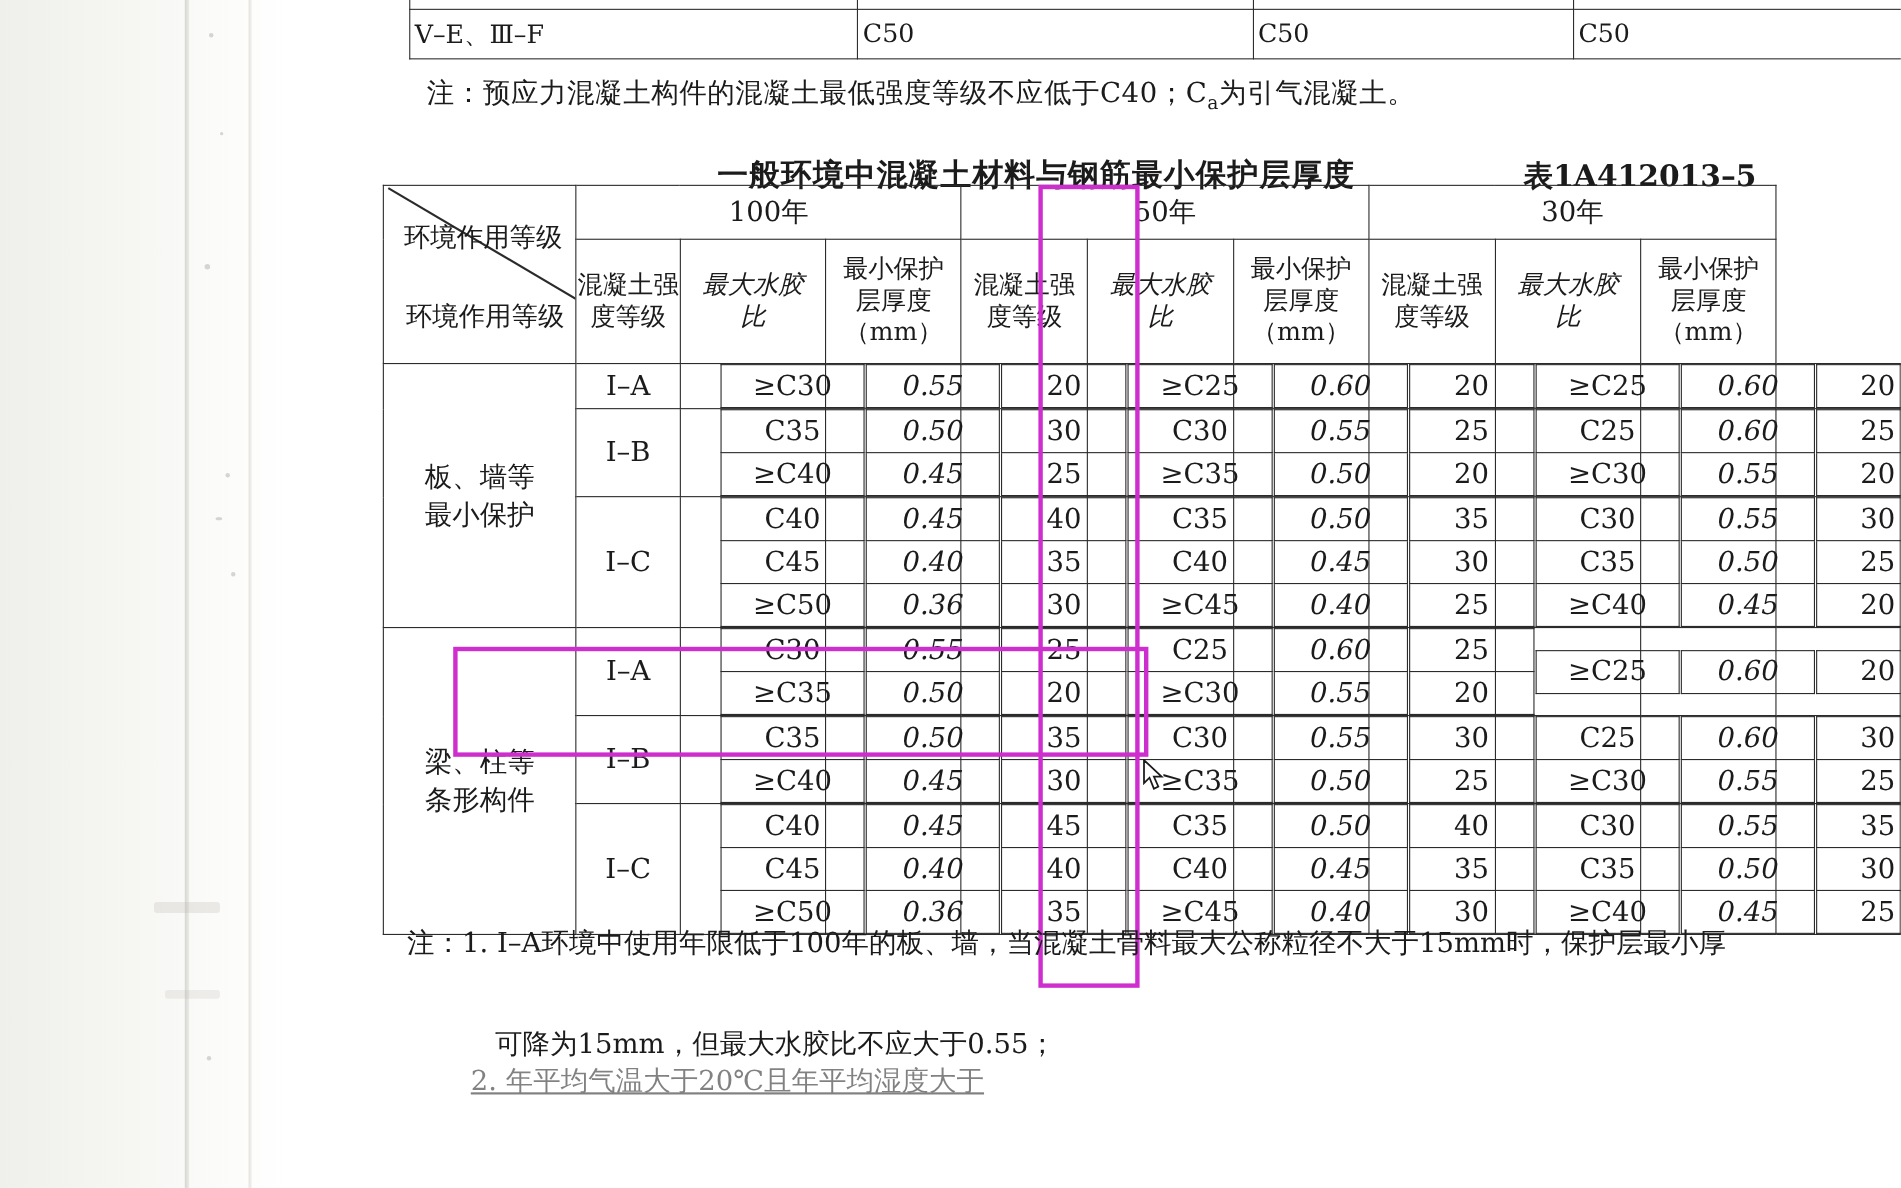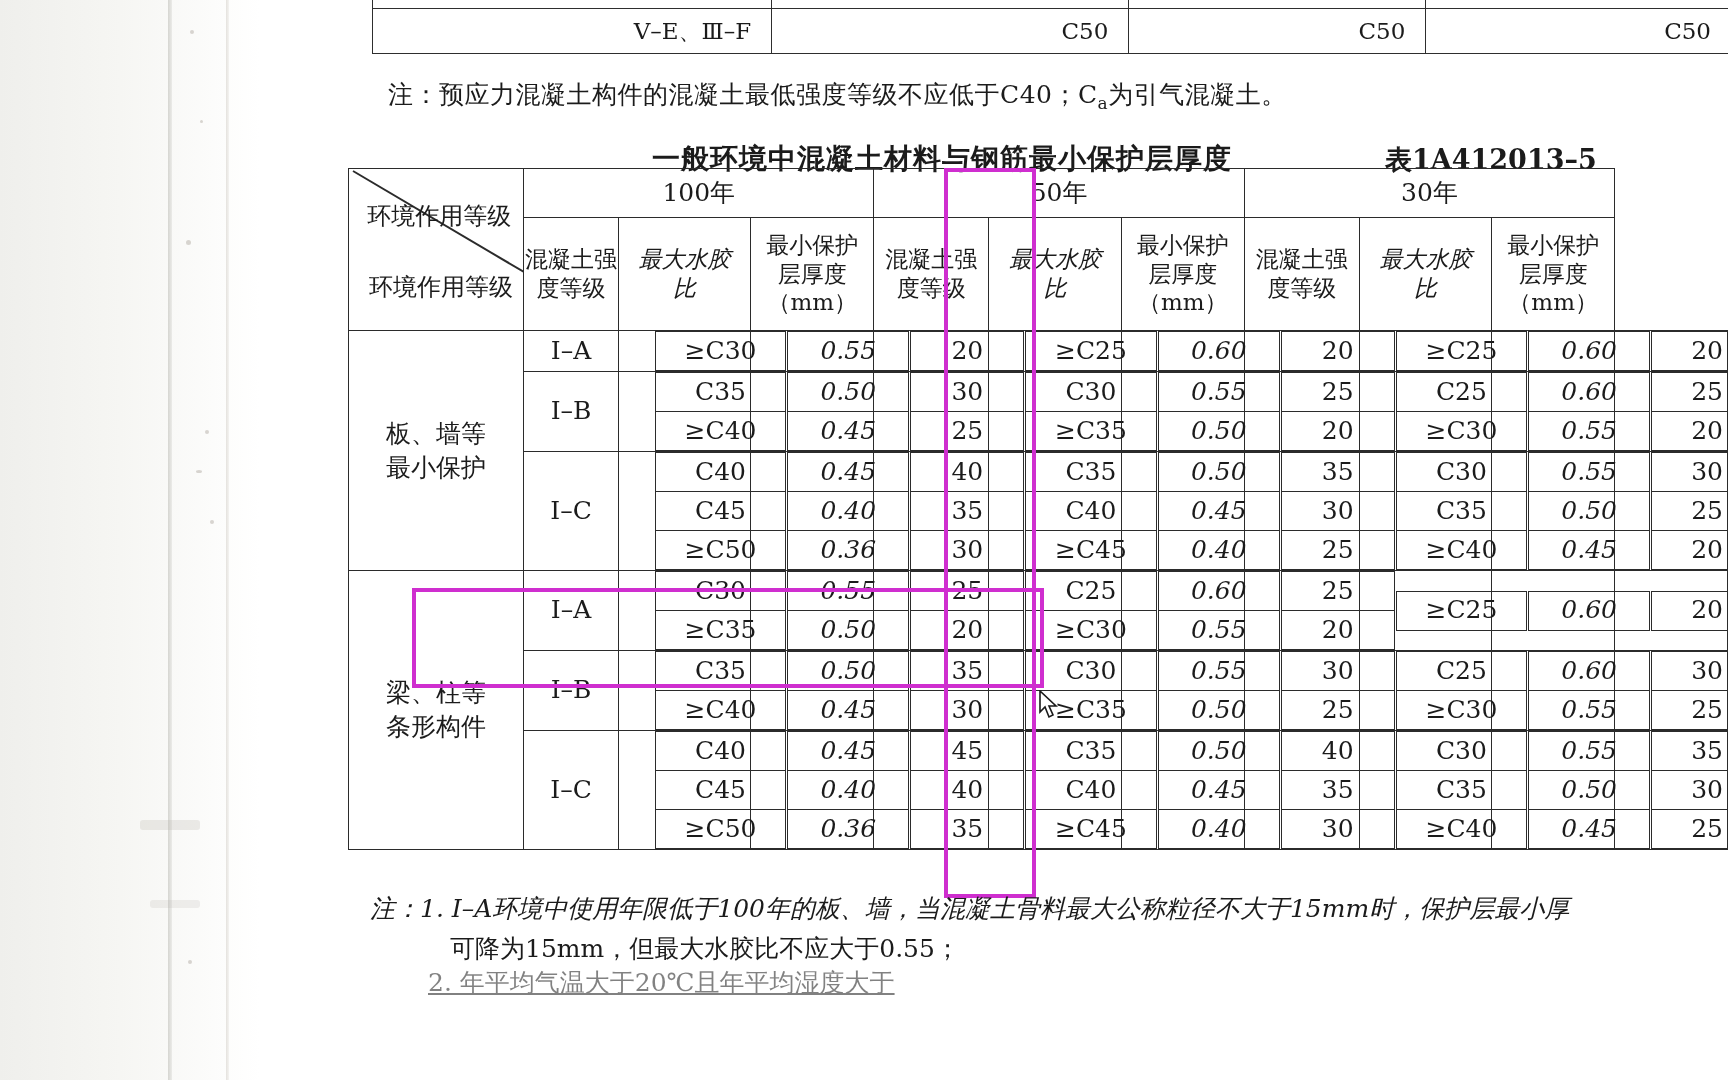--- a/index.html
+++ b/index.html
@@ -54,34 +54,34 @@
     position: absolute;
     left: 372px;
     top: -36px;
     width: 1360px;
     border-collapse: collapse;
     font-size: 23px;
   }
   .toptable td {
     border: 1px solid #2e2e2e;
     border-top: none;
-    text-align: right;
+    text-align: left;
     height: 44px;
-    padding: 0 20px;
+    padding: 0 4px;
     font-family: "DejaVu Serif", "Liberation Serif", serif;
   }
   .toptable td.c1 { width: 410px; }
   .toptable td.c2 { width: 360px; }
   .toptable td.c3 { width: 290px; }
   .toptable td.c4 { width: 300px; }
 
   .note-top {
     position: absolute;
     left: 388px;
-    top: 78px;
+    top: 68px;
     font-size: 25px;
     letter-spacing: .5px;
     white-space: nowrap;
   }
   .note-top sub { font-size: 17px; }
 
   
   .main-title {
     position: absolute;
     left: 652px;
@@ -195,21 +195,21 @@
     width: 26px;
     height: 30px;
   }
 
   
   .note-bot {
     position: absolute;
     font-size: 25px;
     white-space: nowrap;
   }
-  #note1 { left: 370px; top: 892px; font-style: italic; }
+  #note1 { left: 370px; top: 840px; }
   #note1b { left: 450px; top: 932px; }
   #note2 { left: 428px; top: 966px; opacity: .55; text-decoration: underline; }
 </style>
 </head>
 <body>
 
 <div id="page">
   <div class="binding"></div>
   <div class="binding2"></div>
 

